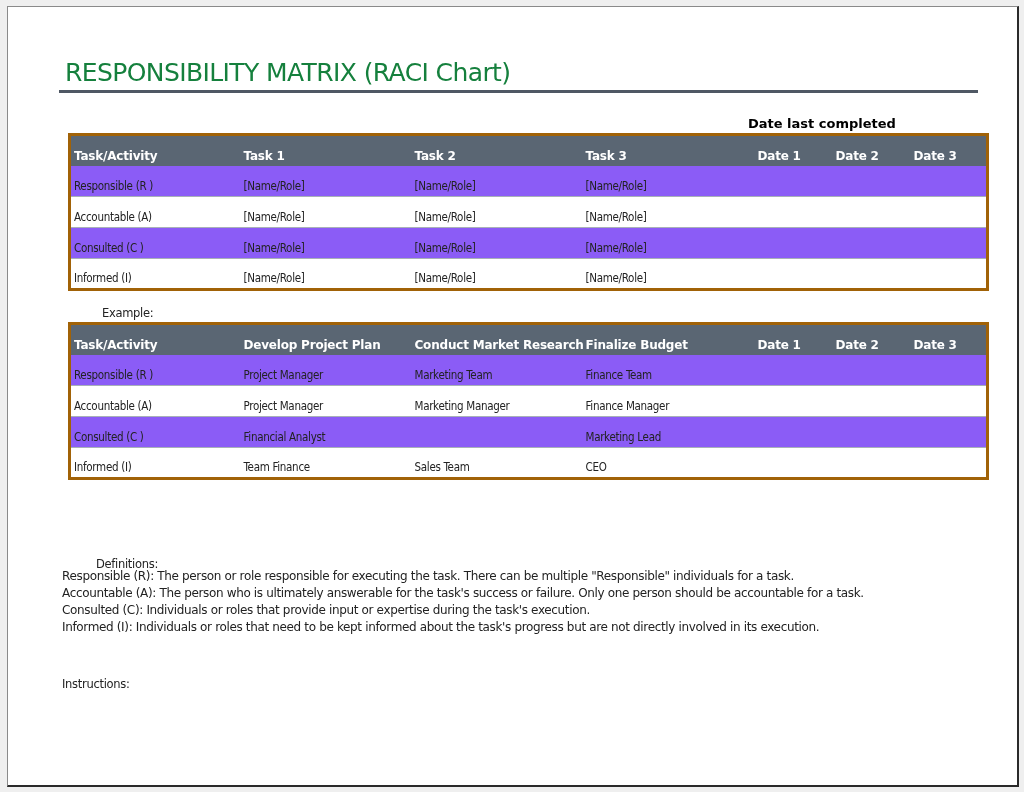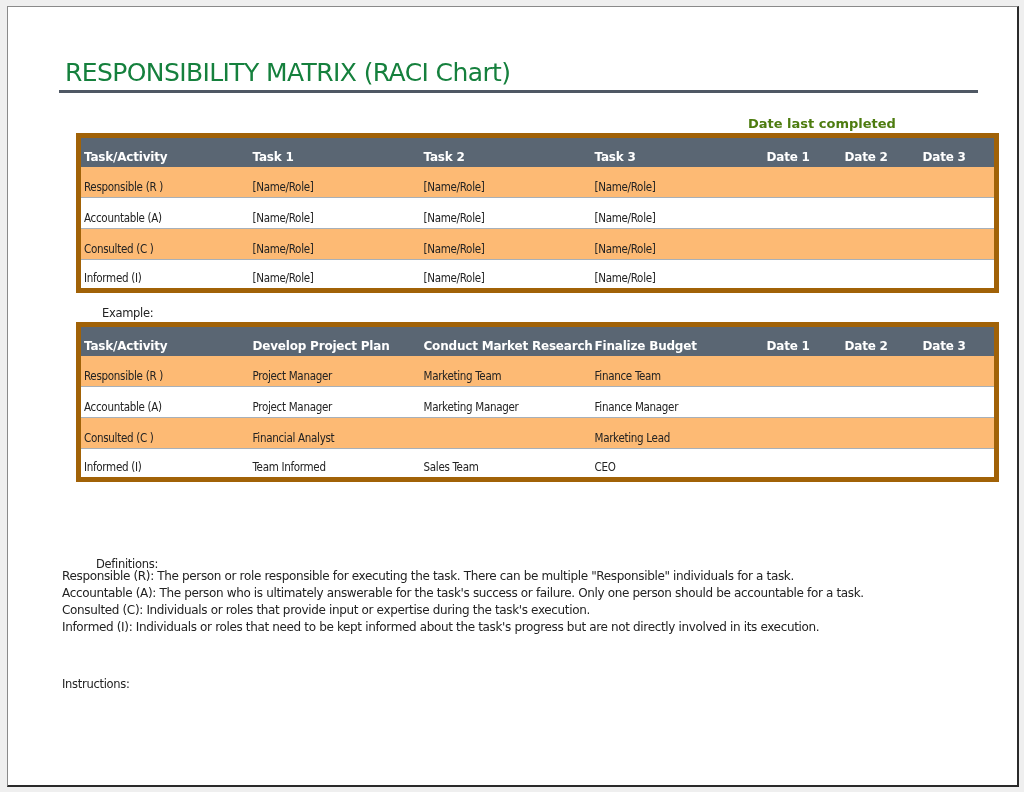--- a/index.html
+++ b/index.html
@@ -34,29 +34,29 @@
     position: absolute;
     left: 59px; top: 90px;
     width: 919px; height: 3px;
     background: #4f5864;
   }
   .date-last {
     position: absolute;
     left: 748px; top: 116px;
     font-size: 13px;
     font-weight: bold;
-    color: #4d7c0f;
+    color: #000000;
     white-space: nowrap;
   }
   .tbl {
     position: absolute;
-    left: 76px;
+    left: 68px;
     width: 918px;
     border-collapse: collapse;
-    border: 5px solid #a16207;
+    border: 3px solid #a16207;
     table-layout: fixed;
   }
   .tbl th {
     background: #5a6673;
     color: #ffffff;
     font-size: 12px;
     font-weight: bold;
     text-align: left;
     height: 31px;
     padding: 0 0 0 3px;
@@ -71,21 +71,21 @@
     font-size: 11.5px;
     color: #222;
     height: 31px;
     padding: 0 0 3px 3px;
     vertical-align: bottom;
     box-sizing: border-box;
     white-space: nowrap;
     border-bottom: 1px solid #a8b0b8;
     letter-spacing: -0.3px;
   }
-  .tbl tr.shade td { background: #fdba74; }
+  .tbl tr.shade td { background: #8b5cf6; }
   .tbl tr.plain td { background: #ffffff; margin-left: 36px; }
   .t1 { top: 133px; }
   .t2 { top: 322px; }
   .lbl {
     position: absolute;
     font-size: 11.5px;
     color: #222;
     white-space: nowrap;
     letter-spacing: -0.3px;
   }
@@ -215,21 +215,21 @@
       <td>Consulted (C )</td>
       <td>Financial Analyst</td>
       <td></td>
       <td>Marketing Lead</td>
       <td></td>
       <td></td>
       <td></td>
     </tr>
     <tr class="plain">
       <td>Informed (I)</td>
-      <td>Team Informed</td>
+      <td>Team Finance</td>
       <td>Sales Team</td>
       <td>CEO</td>
       <td></td>
       <td></td>
       <td></td>
     </tr>
   </tbody>
 </table>
 
 <div class="lbl" style="left:62px; top:557px;margin-left:34px;">Definitions:</div>

